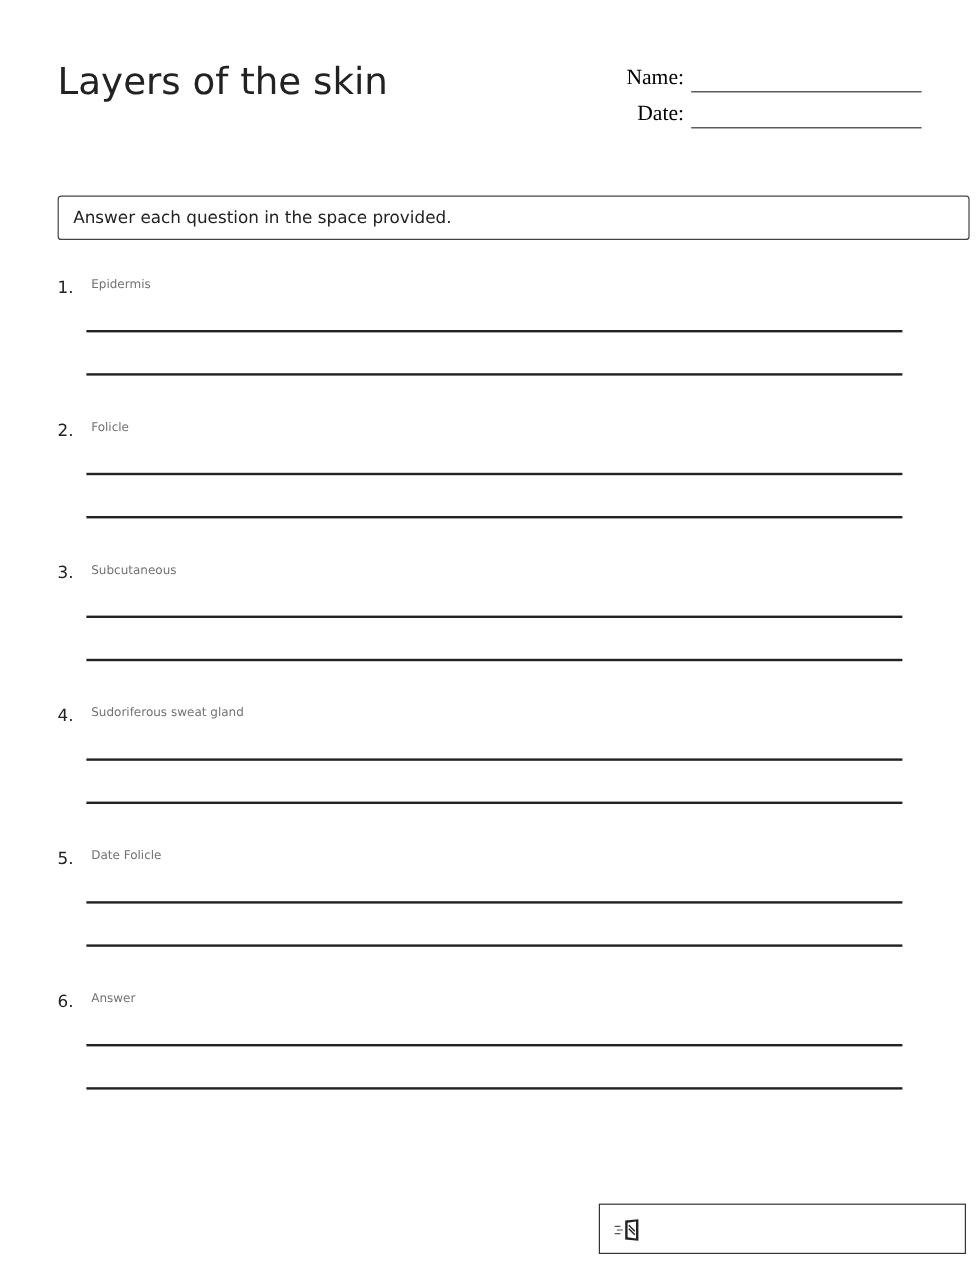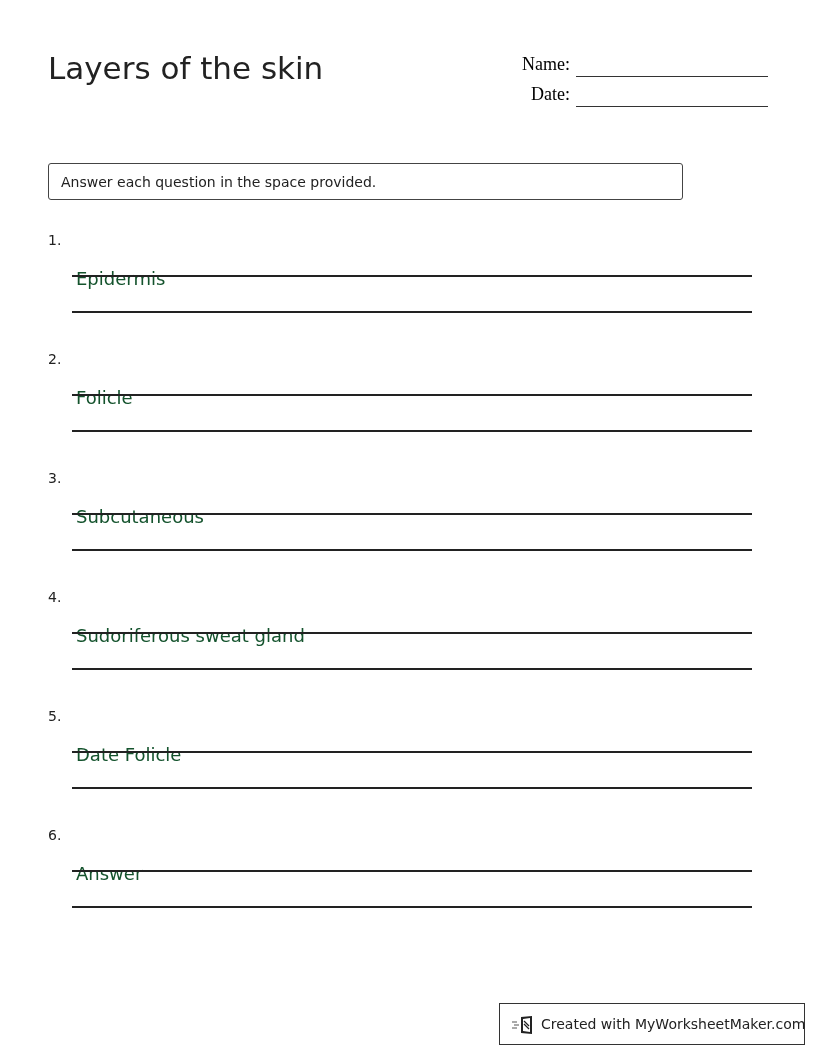--- a/index.html
+++ b/index.html
@@ -1,25 +1,25 @@
 <!DOCTYPE html>
 <html><head>
 <meta charset="utf-8">
 <style>
   html, body { margin:0; padding:0; background:#ffffff; }
   body { width:816px; height:1056px; position:relative; overflow:hidden; color:#222; font-family:"DejaVu Sans", sans-serif; }
   .title { position:absolute; left:48px; top:48px; font-size:31px; font-weight:normal; color:#222; letter-spacing:0px; line-height:40px; }
   .field { position:absolute; left:500px; width:268px; height:24px; }
   .field .lbl { position:absolute; right:198px; bottom:2px; font-family:"Liberation Serif", serif; font-size:18px; color:#000000; }
   .field .line { position:absolute; left:76px; right:0; bottom:0; border-bottom:1.5px solid #333; }
-  .instructions { position:absolute; left:48px; top:163px; width:635px; height:37px; border:1px solid #444; border-radius:3px; box-sizing:border-box; }
+  .instructions { position:absolute; left:48px; top:163px; width:760px; height:37px; border:1px solid #444; border-radius:3px; box-sizing:border-box; }
   .instructions span { position:absolute; left:12px; top:10px; font-size:14px; color:#222; }
   .q { position:absolute; left:48px; width:720px; height:110px; }
   .q .num { position:absolute; left:0; top:0; font-size:14px; color:#222; }
-  .q .txt { position:absolute; left:28px; top:0; font-size:18px; color:#14532d;margin-top:36px; }
+  .q .txt { position:absolute; left:28px; top:0; font-size:10px; color:#737373; }
   .q .ans { position:absolute; left:24px; width:680px; border-top:2px solid #222; }
   .q .a1 { top:43px; }
   .q .a2 { top:79px; }
   .footer { position:absolute; left:499px; top:1003px; width:306px; height:42px; border:1px solid #333; box-sizing:border-box; }
   .footer .icon { position:absolute; left:12px; top:11px; width:22px; height:20px; }
   .footer .ftxt { position:absolute; left:41px; top:12px; font-size:14px; color:#222; white-space:nowrap; }
 </style>
 </head>
 <body>
 
@@ -87,16 +87,15 @@
       <svg width="22" height="20" viewBox="0 0 22 20">
         <line x1="0" y1="7" x2="5" y2="7" stroke="#555" stroke-width="1"></line>
         <line x1="2" y1="10" x2="7" y2="10" stroke="#555" stroke-width="1"></line>
         <line x1="0" y1="13" x2="5" y2="13" stroke="#555" stroke-width="1"></line>
         <polygon points="9,2 20,1 20,19 9,18" fill="#222"></polygon>
         <polygon points="11,4 18,3 18,17 11,16" fill="#fff"></polygon>
         <line x1="12" y1="6" x2="17" y2="11" stroke="#222" stroke-width="1.2"></line>
         <line x1="12" y1="9" x2="17" y2="14" stroke="#222" stroke-width="1.2"></line>
       </svg>
     </span>
-    <span class="ftxt">Created with MyWorksheetMaker.com</span>
   </div>
 
 </div>
 
 </body></html>

